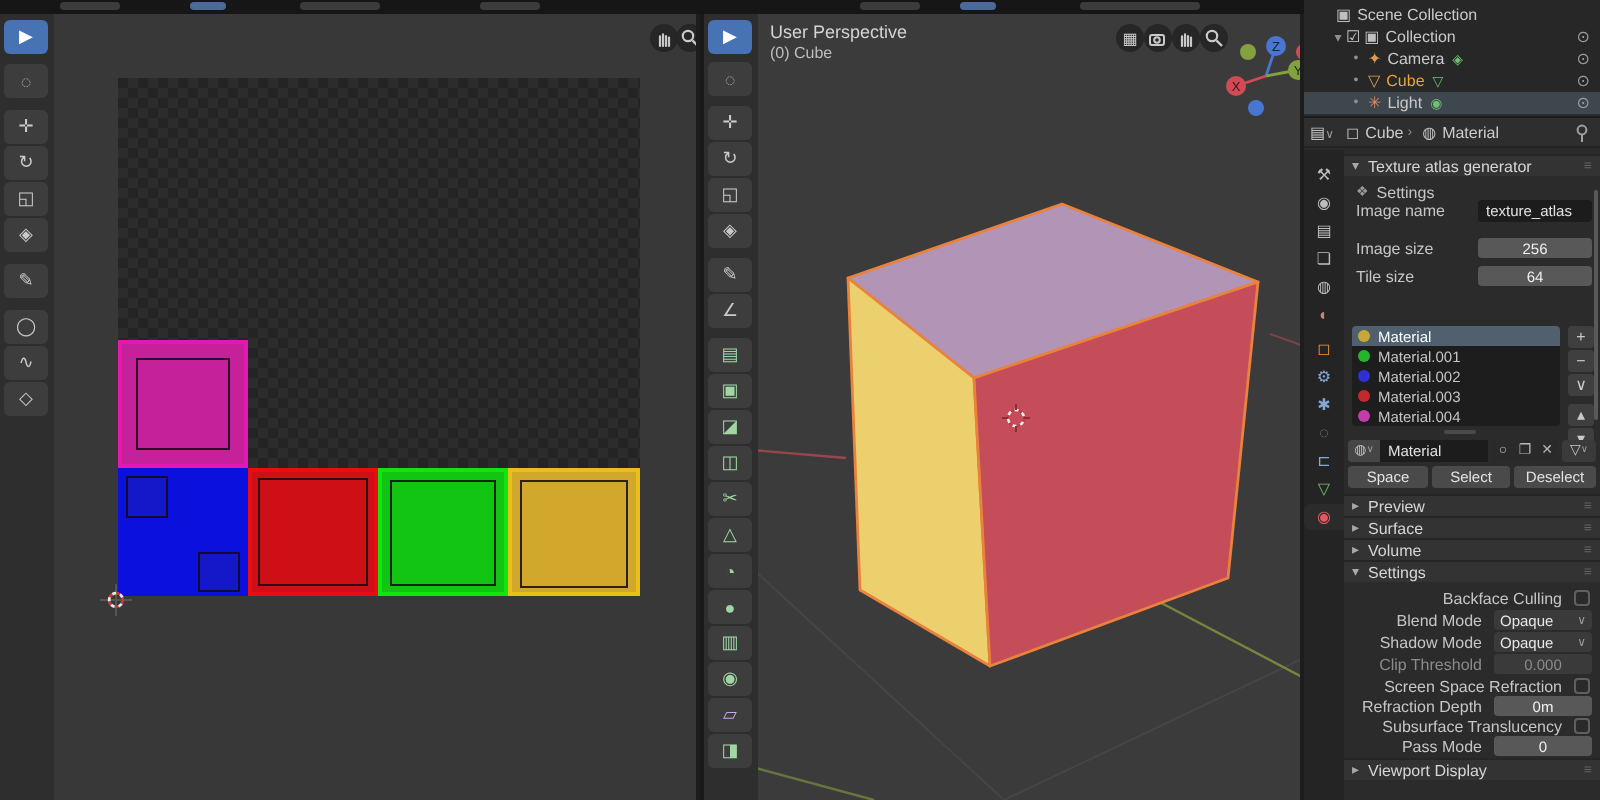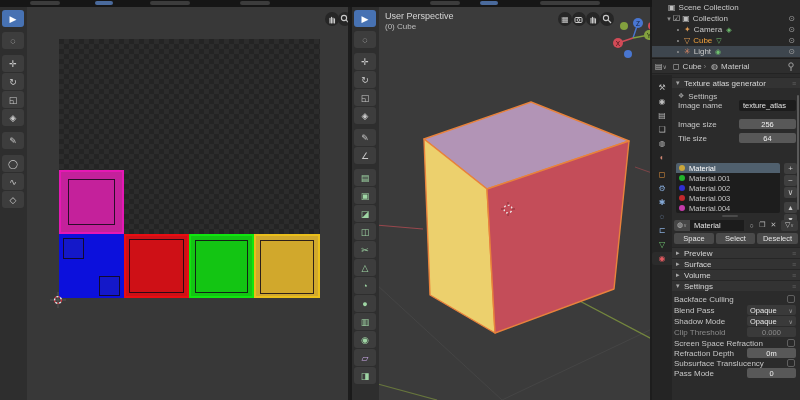--- a/index.html
+++ b/index.html
@@ -59,21 +59,21 @@
   #ptabs { position:absolute; left:0; top:75px; width:20px; height:325px; background:#242424; padding-top:6px; }
   .ptab { width:20px; height:13px; display:flex; align-items:center; justify-content:center; font-size:8px; margin-bottom:1px; }
   .ptab.active { background:#2b2b2b; border-radius:3px 0 0 3px; }
 
   .phead { position:absolute; left:20px; width:128px; height:11px; background:#333333; border-top:1px solid #262626;
     display:flex; align-items:center; padding:0 4px; font-size:8px; color:#d6d6d6; }
   .phead .arr { width:8px; color:#a8a8a8; font-size:7px; }
   .phead .grip { margin-left:auto; color:#636363; font-size:7px; }
 
   .prow { position:absolute; left:22px; width:124px; height:10px; display:flex; align-items:center; font-size:8px; color:#c6c6c6; }
-  .plabel { flex:1; text-align:left; padding-right:6px; white-space:nowrap; }
+  .plabel { flex:1; text-align:right; padding-right:6px; white-space:nowrap; }
   .plabel.lft { text-align:left; padding-left:4px; }
   .val  { width:49px; height:10px; background:#585858; border-radius:2px; color:#f0f0f0;
           display:flex; align-items:center; justify-content:center; font-size:7.5px; margin-right:2px; }
   .val.wide { width:57px; }
   .val.dis { background:#3a3a3a; color:#8b8b8b; }
   .drop { width:49px; height:10px; background:#3a3a3a; border-radius:2px; color:#e6e6e6;
           display:flex; align-items:center; justify-content:space-between; padding:0 3px; font-size:7.5px; margin-right:2px; }
   .drop .car { color:#9a9a9a; font-size:6px; }
   .txt { width:57px; height:11px; background:#1c1c1c; border-radius:2px; color:#e2e2e2;
          display:flex; align-items:center; padding:0 4px; font-size:7.5px; margin-right:2px; }
@@ -628,21 +628,21 @@
       <span class="arr">▾</span>
         <span>Settings</span>
         <span class="grip">≡</span>
     </div>
 
     <div class="prow" style="top:294px">
       <span class="plabel">Backface Culling</span>
       <span class="cb"></span>
     </div>
     <div class="prow" style="top:305px">
-      <span class="plabel">Blend Pass</span>
+      <span class="plabel">Blend Mode</span>
       <div class="drop">
           <span>Opaque</span>
           <span class="car">∨</span>
         </div>
     </div>
     <div class="prow" style="top:316px">
       <span class="plabel">Shadow Mode</span>
       <div class="drop">
           <span>Opaque</span>
           <span class="car">∨</span>
@@ -668,16 +668,21 @@
       <span class="plabel">Subsurface Translucency</span>
       <span class="cb"></span>
     </div>
     <div class="prow" style="top:368px">
       <span class="plabel">Pass Mode</span>
       <div class="val">
           <span>0</span>
         </div>
     </div>
 
+    <div class="phead" style="top:379px">
+      <span class="arr">▸</span>
+        <span>Viewport Display</span>
+        <span class="grip">≡</span>
+    </div>
 
     <div id="scrollbar"></div>
   </div>
 </div>
 
 </body></html>

